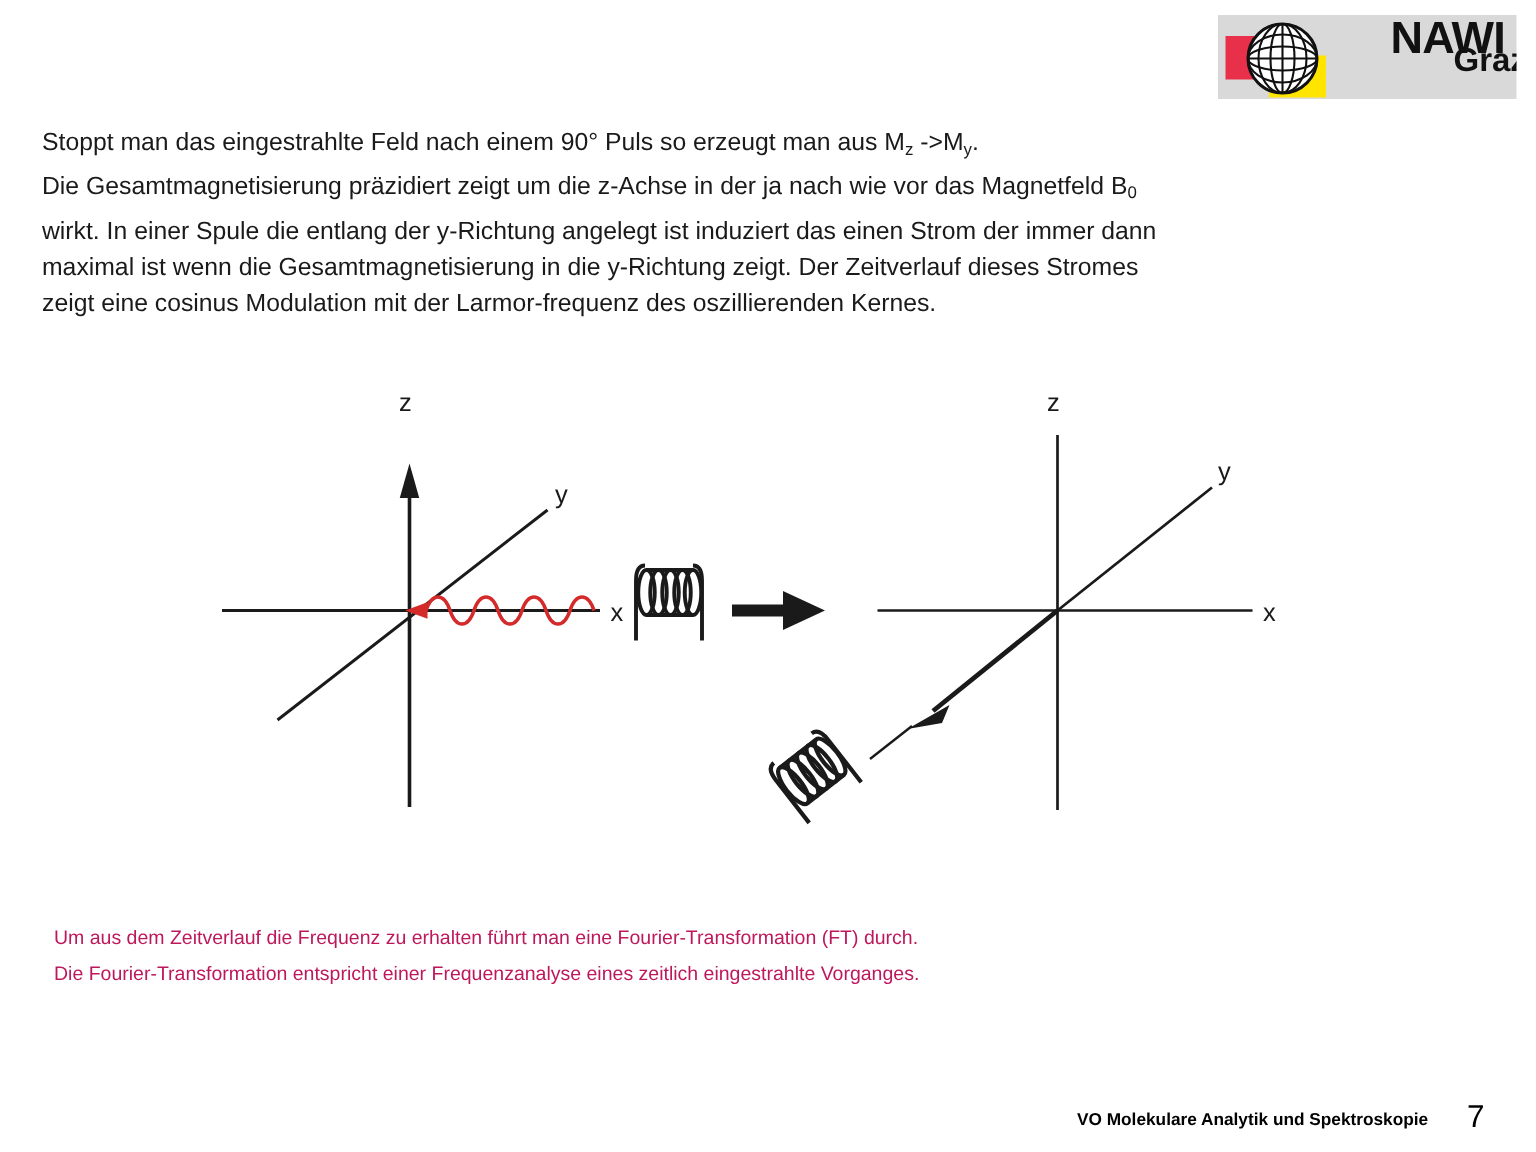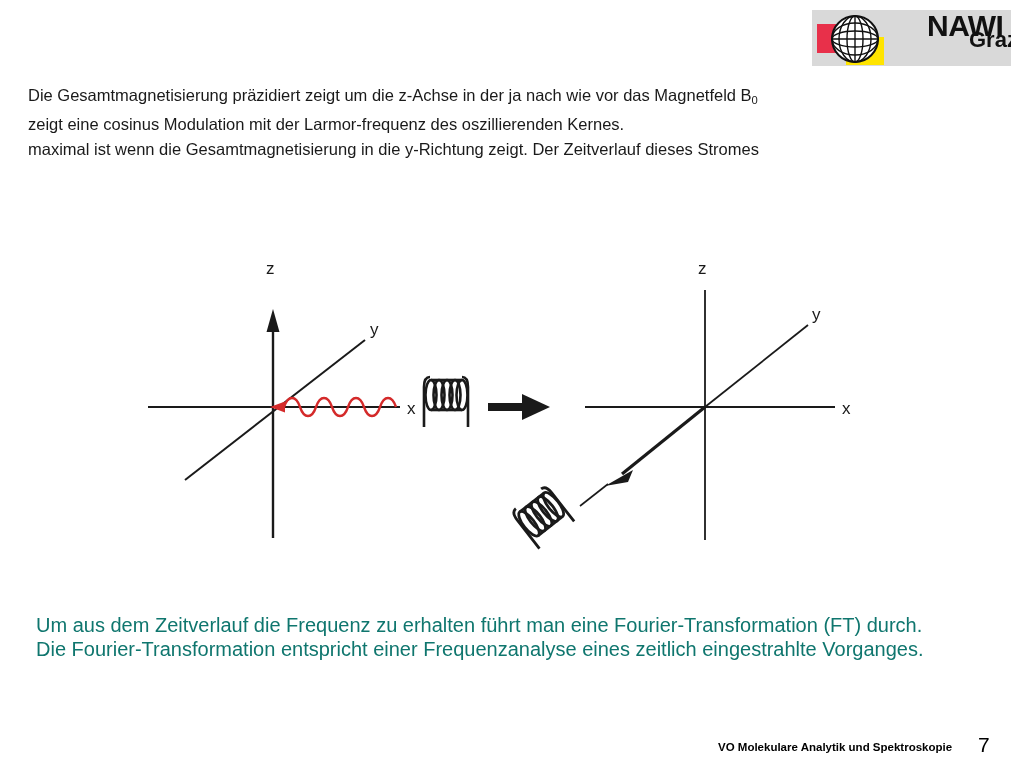--- a/index.html
+++ b/index.html
@@ -85,23 +85,23 @@
     width: 930px;
     font-size: 16.5px;
     line-height: 24.3px;
     color: #1a1a1a;
   }
   .para-bottom {
     position: absolute;
     left: 36px;
     top: 613px;
     width: 920px;
-    font-size: 20px;
+    font-size: 13px;
     line-height: 24.3px;
-    color: #0f766e;
+    color: #be185d;
   }
   sub {
     font-size: 0.68em;
     vertical-align: -0.28em;
   }
 
   
   .figure {
     position: absolute;
     left: 130px;
@@ -144,23 +144,25 @@
     <ellipse cx="25" cy="25" rx="23" ry="16" fill="none" stroke="#111111" stroke-width="1.4"></ellipse>
     <line x1="25" y1="2" x2="25" y2="48" stroke="#111111" stroke-width="1.4"></line>
   </svg>
   <div class="logo-text">
     <div class="logo-nawi">NAWI</div>
     <div class="logo-graz">Graz</div>
   </div>
 </div>
 
 <div class="para-top">
+  <div><span>Stoppt man das eingestrahlte Feld nach einem 90° Puls so erzeugt man aus M</span><sub>z</sub><span> -&gt;M</span><sub>y</sub><span>.</span></div>
   <div><span>Die Gesamtmagnetisierung präzidiert zeigt um die z-Achse in der ja nach wie vor das Magnetfeld B</span><sub>0</sub></div>
+  <div>wirkt. In einer Spule die entlang der y-Richtung angelegt ist induziert das einen Strom der immer dann</div>
+  <div>maximal ist wenn die Gesamtmagnetisierung in die y-Richtung zeigt. Der Zeitverlauf dieses Stromes</div>
   <div>zeigt eine cosinus Modulation mit der Larmor-frequenz des oszillierenden Kernes.</div>
-  <div>maximal ist wenn die Gesamtmagnetisierung in die y-Richtung zeigt. Der Zeitverlauf dieses Stromes</div>
 </div>
 
 <svg class="figure" viewBox="0 0 770 310">
 
   <g>
 
     <line x1="143" y1="78" x2="143" y2="286" stroke="#1a1a1a" stroke-width="2.4"></line>
     <polygon points="143,57 136.5,80 149.5,80" fill="#1a1a1a"></polygon>
     <text x="136" y="22" font-family="'Liberation Sans', sans-serif" font-size="17" fill="#1a1a1a">z</text>
 

